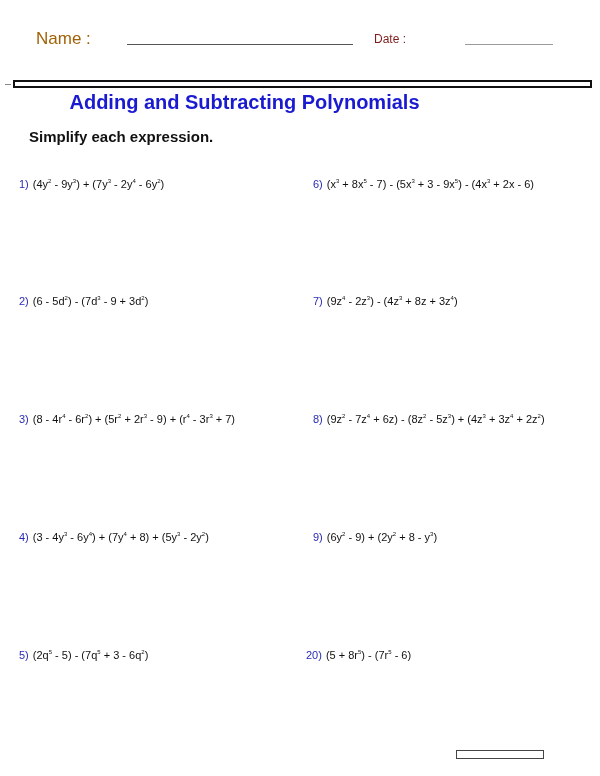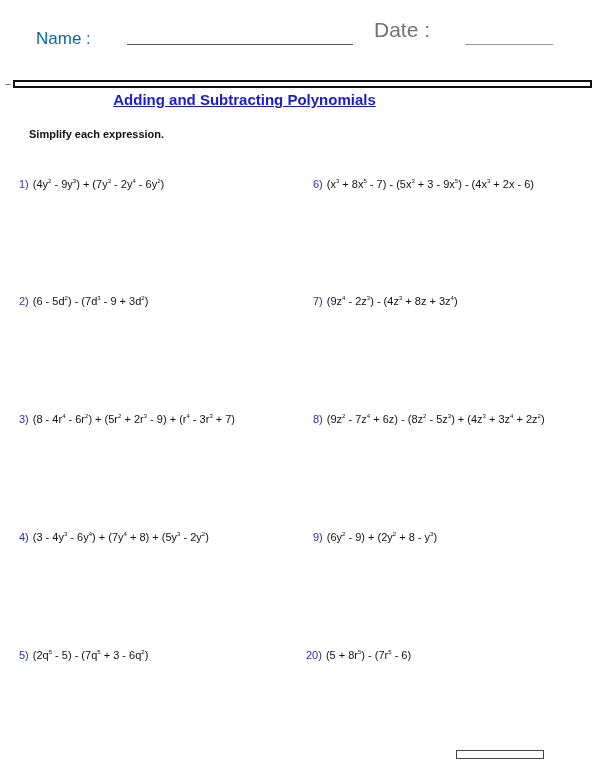--- a/index.html
+++ b/index.html
@@ -13,32 +13,32 @@
       position: relative;
       overflow: hidden;
       font-family: "Liberation Sans", "DejaVu Sans", sans-serif;
       color: #111111;
     }
     .abs { position: absolute; }
 
     .name-label {
       left: 36px; top: 29px;
       font-size: 17px;
-      color: #0369a1;
+      color: #a16207;
       white-space: nowrap;
     }
     .name-line {
       left: 127px; top: 44px;
       width: 226px; height: 0;
       border-top: 1px solid #555;
     }
     .date-label {
-      left: 374px; top: 18px;
-      font-size: 21px;
-      color: #737373;
+      left: 374px; top: 32px;
+      font-size: 12px;
+      color: #7f1d1d;
       white-space: nowrap;
     }
     .date-line {
       left: 465px; top: 44px;
       width: 88px; height: 0;
       border-top: 1px solid #9a9a9a;
     }
 
     .tick-mark {
       left: 5px; top: 84px;
@@ -49,30 +49,29 @@
       left: 13px; top: 80px;
       width: 575px; height: 4px;
       border: 2px solid #111;
       background: #fff;
     }
 
     .title {
       left: 0; top: 91px;
       width: 489px;
       text-align: center;
-      font-size: 15px;
+      font-size: 20px;
       font-weight: bold;
       color: #1a1ad0;
       white-space: nowrap;
-      text-decoration: underline;
     }
 
     .instructions {
       left: 29px; top: 128px;
-      font-size: 11px;
+      font-size: 15px;
       font-weight: bold;
       color: #111;
       white-space: nowrap;
     }
 
     .problem {
       font-size: 11px;
       color: #111;
       white-space: nowrap;
       line-height: 14px;

